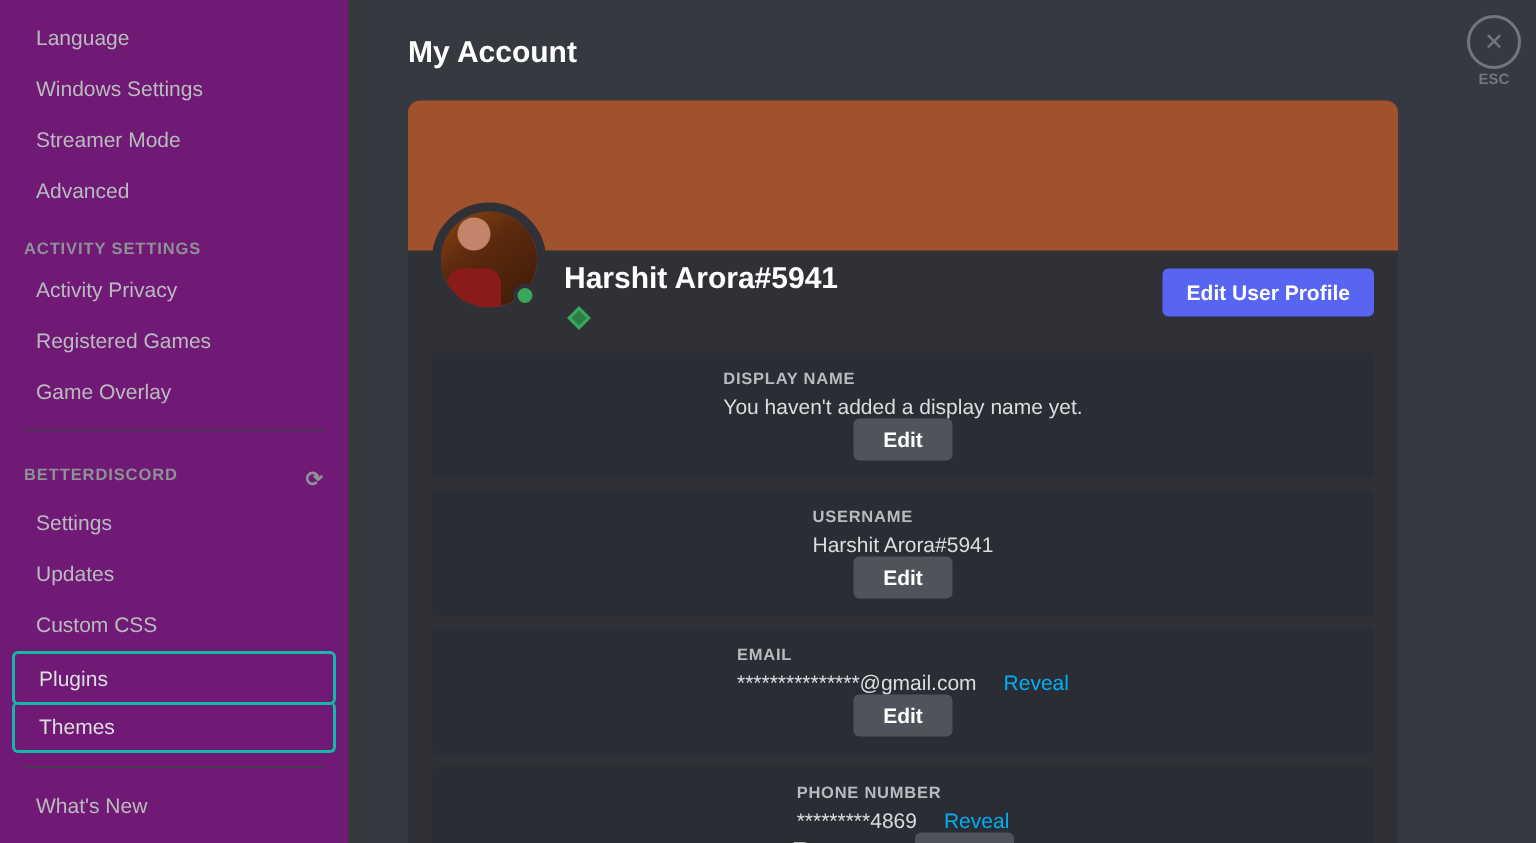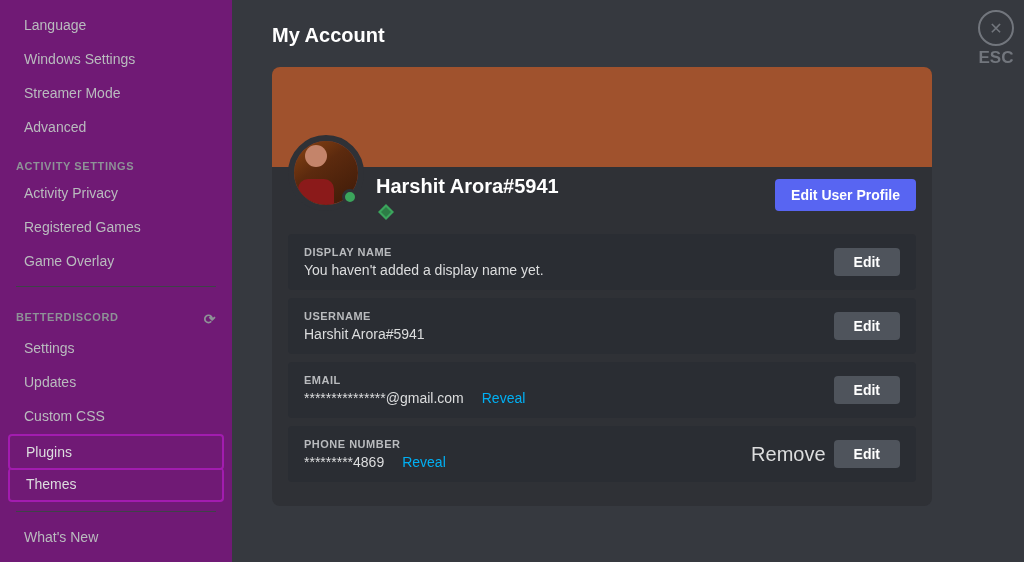--- a/index.html
+++ b/index.html
@@ -28,21 +28,21 @@
     .sidebar-item {
       padding: 8px 16px;
       font-size: 14px;
       color: #b9bbbe;
       cursor: pointer;
       border-radius: 4px;
       margin: 1px 8px;
       user-select: none;
     }
     .sidebar-item.selected-box {
-      border: 2px solid #a21caf;
+      border: 2px solid #14b8a6;
       background: transparent;
       color: #dcddde;
     }
 
     .sidebar-section-label {
       font-size: 11px;
       font-weight: 700;
       color: #8e9297;
       text-transform: uppercase;
       letter-spacing: 0.6px;
@@ -207,20 +207,21 @@
     }
 
     .field-row {
       background: #2a2d33;
       border-radius: 4px;
       padding: 12px 16px;
       margin-bottom: 8px;
       display: flex;
       align-items: center;
       justify-content: space-between;
+      flex-direction: column;
     }
 
     .field-left {
       flex: 1;
     }
 
     .field-label {
       font-size: 11px;
       font-weight: 700;
       color: #b9bbbe;
@@ -284,21 +285,21 @@
       border-radius: 50%;
       border: 2px solid #72767d;
       display: flex;
       align-items: center;
       justify-content: center;
       color: #72767d;
       font-size: 16px;
     }
 
     .esc-label {
-      font-size: 17px;
+      font-size: 10px;
       color: #72767d;
       margin-top: 2px;
       font-weight: 600;
     }
   </style>
 </head>
 <body>
 
 <div class="sidebar">
   <div class="sidebar-item">

